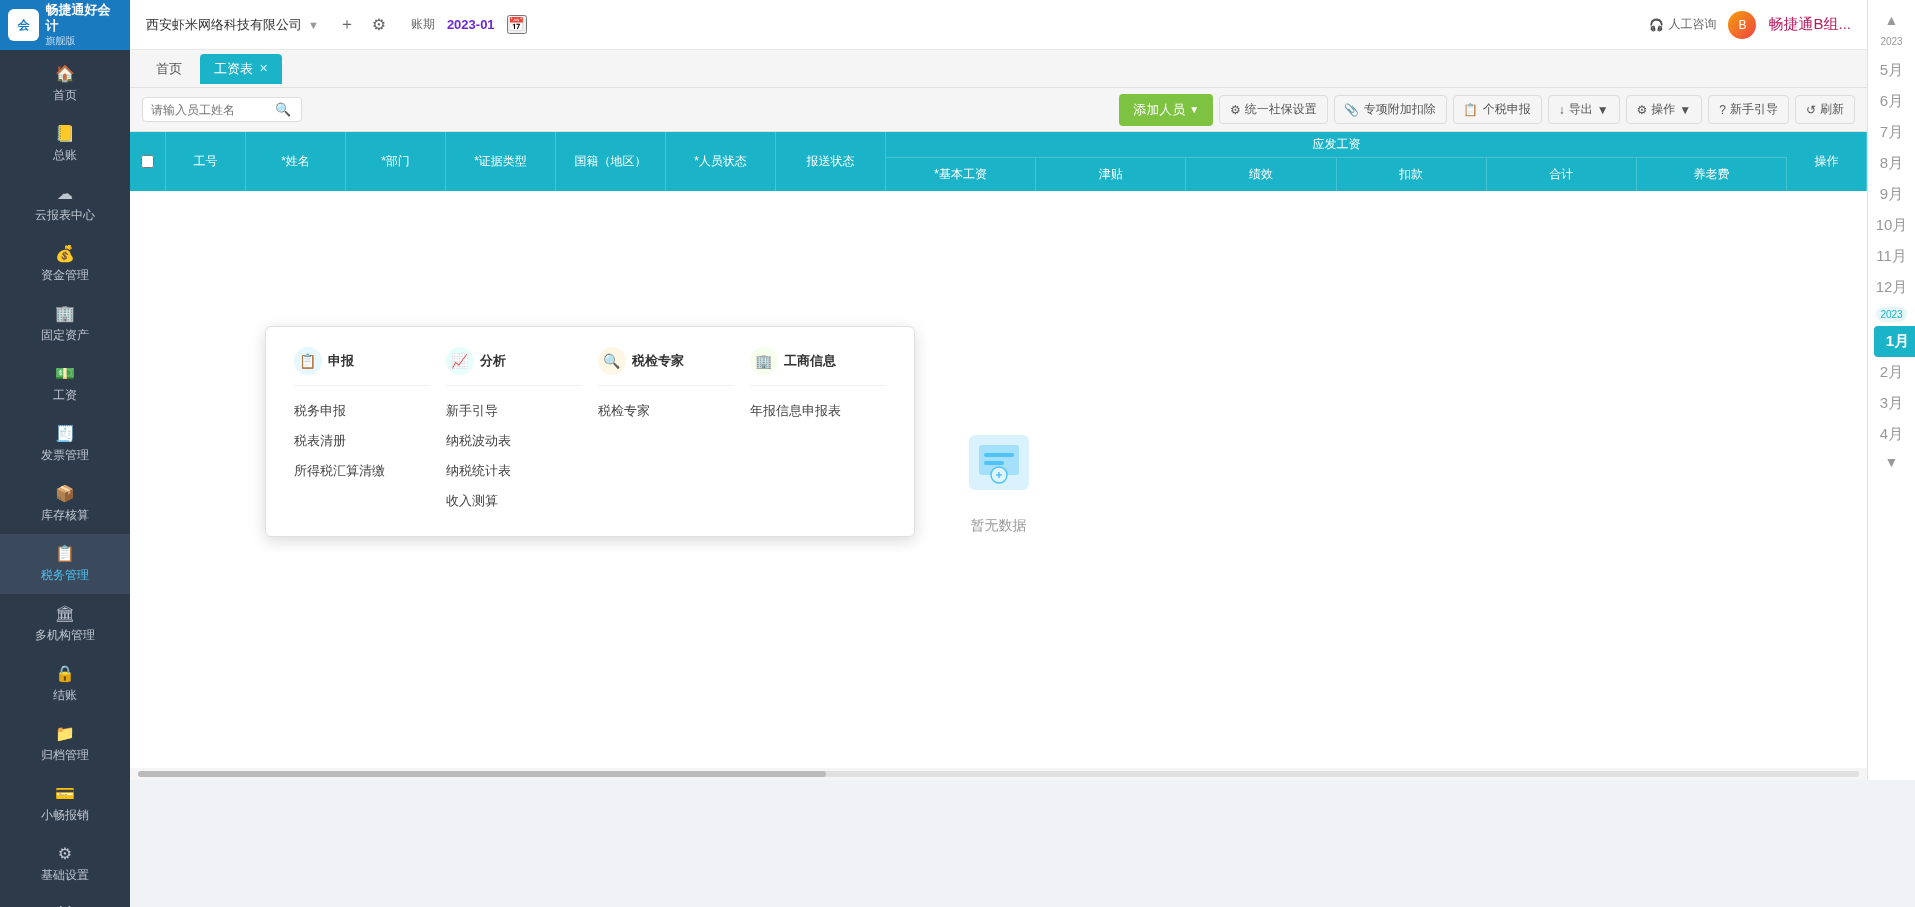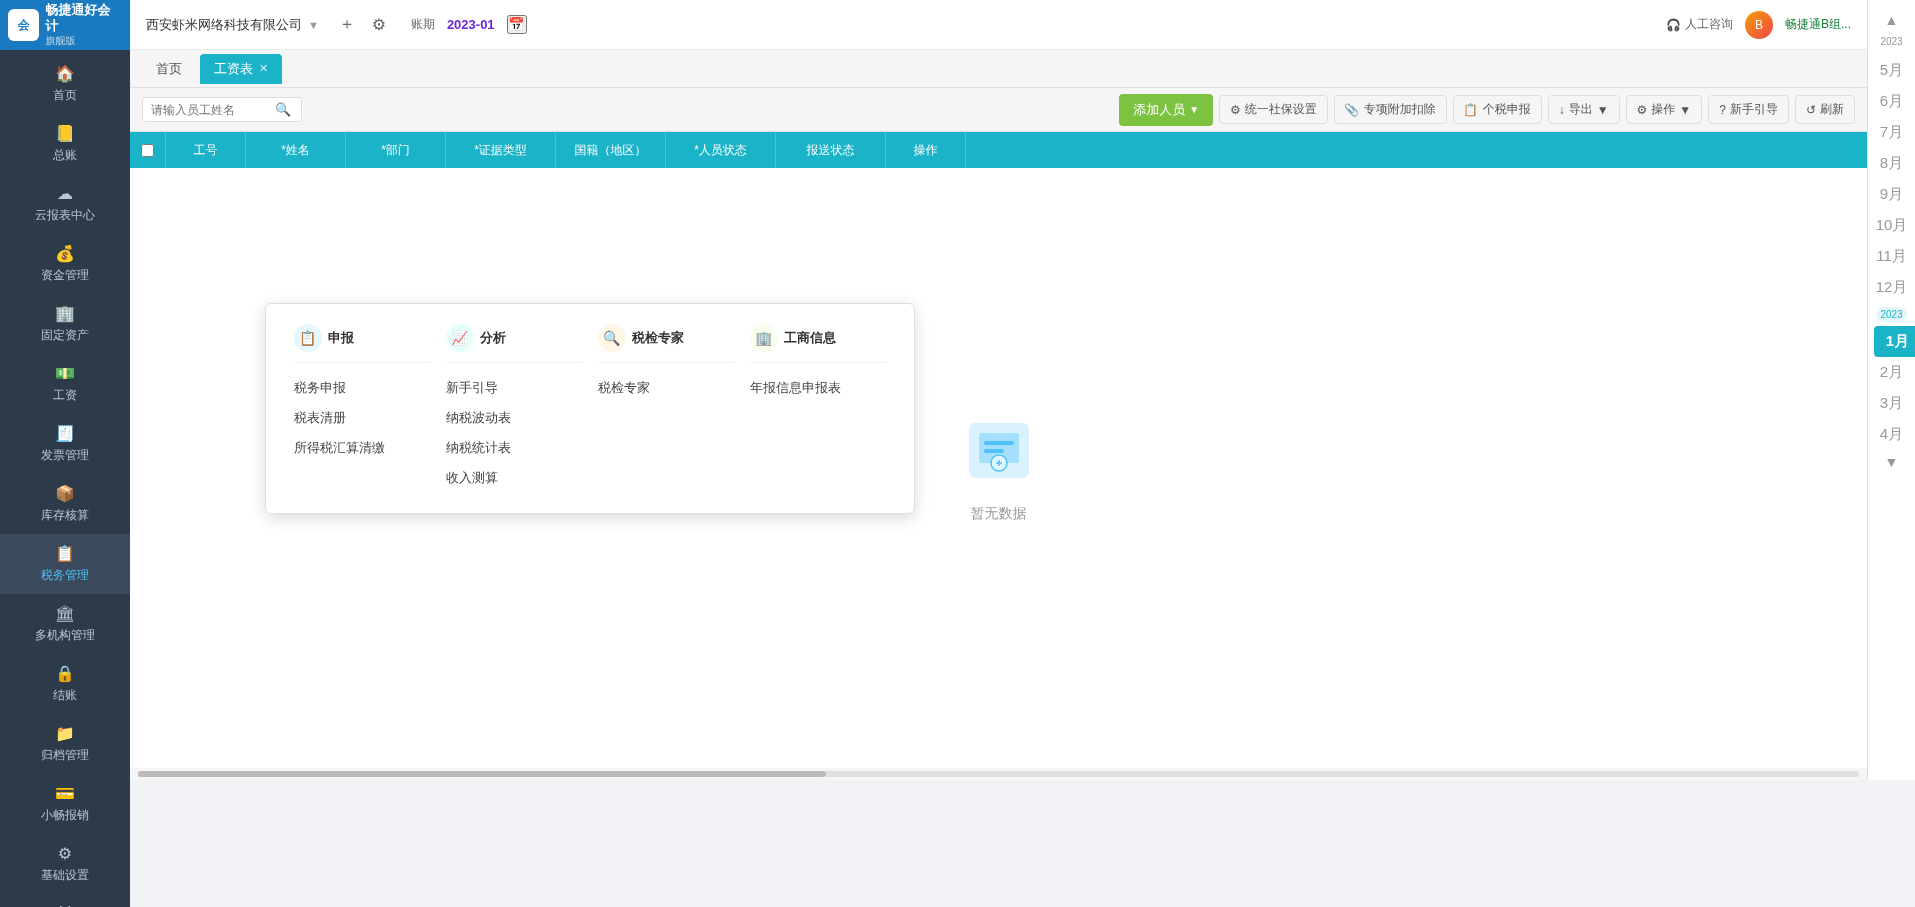--- a/index.html
+++ b/index.html
@@ -91,21 +91,21 @@
       display: flex; align-items: center; gap: 4px;
       color: #666; font-size: 12px; cursor: pointer;
     }
     .user-avatar {
       width: 28px; height: 28px;
       border-radius: 50%;
       background: linear-gradient(135deg, #f59e0b, #ef4444);
       display: flex; align-items: center; justify-content: center;
       color: #fff; font-size: 12px;
     }
-    .user-name { font-size: 12px; color: #15803d; cursor: pointer; }
+    .user-name { font-size: 15px; color: #be185d; cursor: pointer; }
 
     
     .tab-bar {
       background: #f5f5f5;
       height: 38px;
       display: flex;
       align-items: center;
       padding: 0 12px;
       border-bottom: 1px solid #e0e0e0;
       gap: 4px;
@@ -544,20 +544,31 @@
       <div class="th th-checkbox">
         <input type="checkbox" style="">
       </div>
       <div class="th th-id">工号</div>
       <div class="th th-name">*姓名</div>
       <div class="th th-dept">*部门</div>
       <div class="th th-id-type">*证据类型</div>
       <div class="th th-region">国籍（地区）</div>
       <div class="th th-status">*人员状态</div>
       <div class="th th-send-status">报送状态</div>
+      <div class="th-wage-group">
+        <div class="th-wage-title">应发工资</div>
+        <div class="th-wage-sub">
+          <div class="th">*基本工资</div>
+          <div class="th">津贴</div>
+          <div class="th">绩效</div>
+          <div class="th">扣款</div>
+          <div class="th">合计</div>
+          <div class="th">养老费</div>
+        </div>
+      </div>
       <div class="th th-ops">操作</div>
     </div>
 
     <div class="table-body-area">
 
       <div class="dropdown-overlay">
         <div class="dropdown-menu">
 
           <div class="menu-section">
             <div class="menu-section-header">

